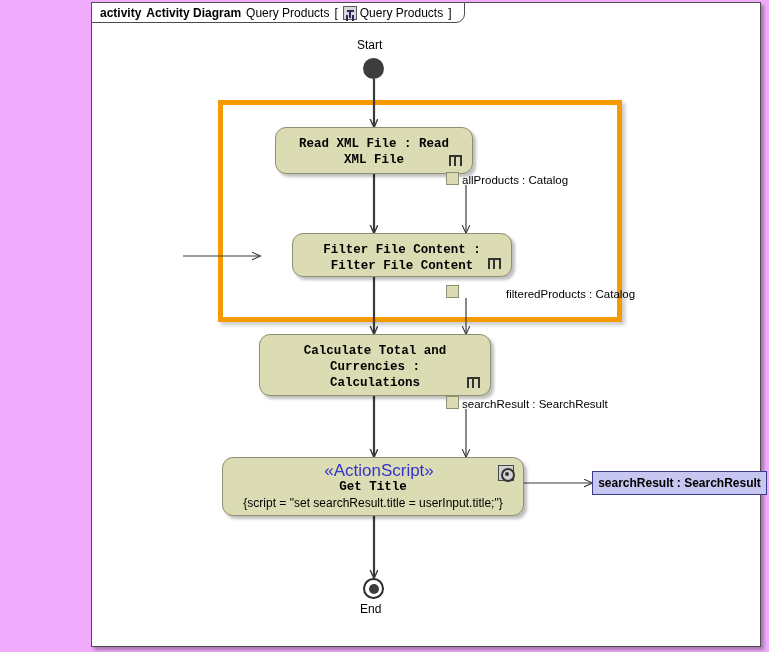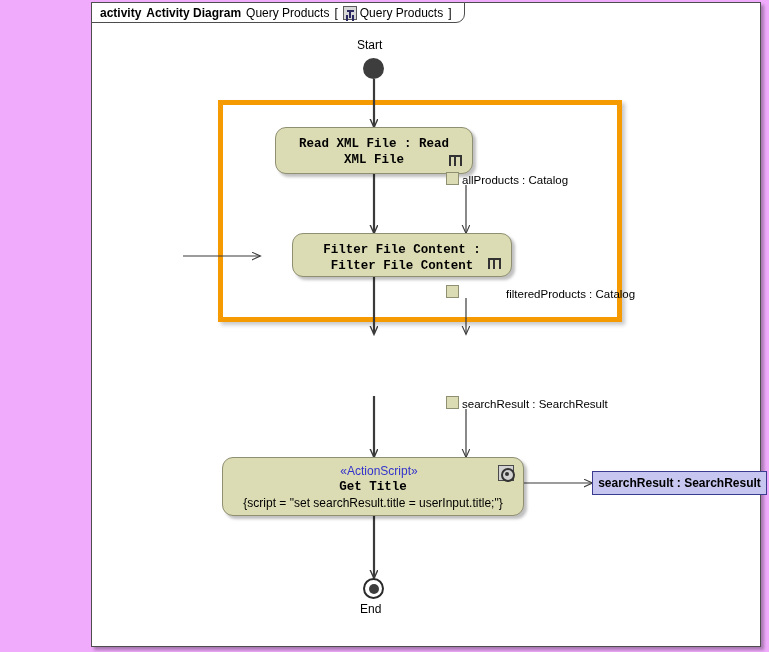--- a/index.html
+++ b/index.html
@@ -90,21 +90,21 @@
     font-family: Liberation Mono, monospace;
   }
   .action .subline {
     text-align:center;
     font-size: 12px;
     line-height: 16px;
     padding: 0 8px;
   }
   .stereo {
     text-align:center;
-    font-size: 12px;
+    font-size: 17px;
     color: #3333cc;
     line-height: 16px;
     padding-top: 5px;
     padding-left: 12px;
   }
   
   .rake {
     position: absolute; right: 10px; bottom: 7px;
     width: 13px; height: 11px;
   }
@@ -268,20 +268,30 @@
         <i class="h"></i>
         <i class="v1"></i>
         <i class="v2"></i>
         <i class="v3"></i>
       </div>
   </div>
   <div class="pin" style="left:446px; top:285px;"></div>
   <div class="pinlabel" style="left:462px; top:288px;margin-left:44px;">filteredProducts : Catalog</div>
 
 
+  <div class="action" style="left:259px; top:334px; width:232px; height:62px;">
+    <div class="title">Calculate Total and Currencies :</div>
+    <div class="title" style="padding-top:0;">Calculations</div>
+    <div class="rake">
+        <i class="h"></i>
+        <i class="v1"></i>
+        <i class="v2"></i>
+        <i class="v3"></i>
+      </div>
+  </div>
   <div class="pin" style="left:446px; top:396px;"></div>
   <div class="pinlabel" style="left:462px; top:398px;">searchResult : SearchResult</div>
 
   <div class="action" style="left:222px; top:457px; width:302px; height:59px;">
     <div class="stereo">«ActionScript»</div>
     <div class="title" style="padding-top:0;">Get Title</div>
     <div class="subline">{script = "set searchResult.title = userInput.title;"}</div>
     <div class="scripticon"></div>
   </div>
 

